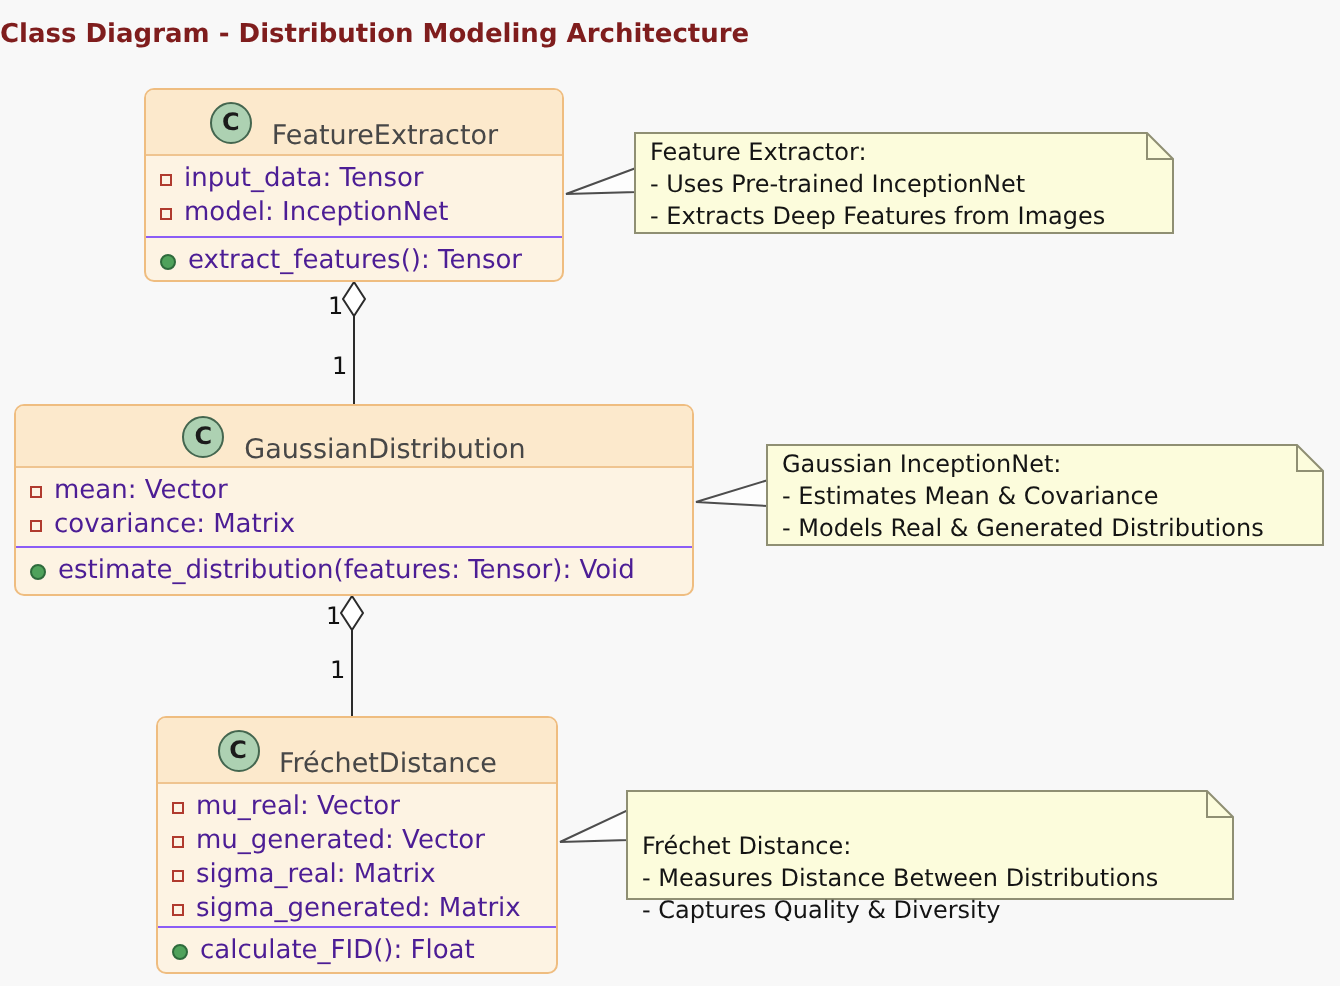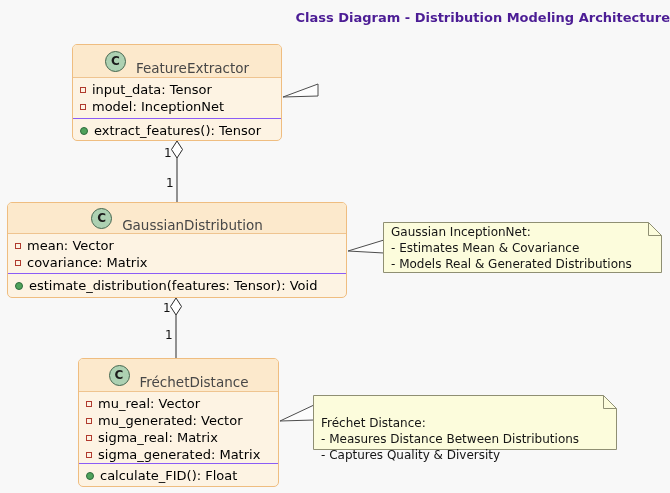--- a/index.html
+++ b/index.html
@@ -1,36 +1,36 @@
 <!DOCTYPE html>
 <html><head>
 <meta charset="utf-8">
 <style>
   * { margin:0; padding:0; box-sizing:border-box; }
   html,body { width:670px; height:493px; }
   body { font-family:"DejaVu Sans", sans-serif; background:#F8F8F8; }
   .canvas { position:relative; width:670px; height:493px; background:#F8F8F8; overflow:hidden; }
 
-  .title { position:absolute; left:0; top:10px; width:670px; text-align:right;
-           font-size:13px; font-weight:bold; color:#4c1d95; }
+  .title { position:absolute; left:0; top:10px; width:670px; text-align:left;
+           font-size:13px; font-weight:bold; color:#7f1d1d; }
 
   .overlay { position:absolute; left:0; top:0; }
 
   .clazz { position:absolute; background:#FDF3E3; border:1px solid #EFBD80;
            border-radius:5px; display:flex; flex-direction:column; }
   .c-head { background:#FCE9CC; border-radius:4px 4px 0 0; display:flex;
             align-items:center; justify-content:center; gap:10px; flex:0 0 auto; }
   .c-circle { width:21px; height:21px; border-radius:50%; background:#ADD1B2;
               border:1.5px solid #44664F; color:#1B1B1B; font-weight:bold; font-size:12px;
               display:flex; align-items:center; justify-content:center; flex:0 0 auto; }
   .c-name { font-size:13.5px; color:#474747;margin-top:13px; }
   .c-fields { border-top:1px solid #EFC490; padding:3px 0; flex:0 0 auto; }
   .c-methods { border-top:1px solid #8b5cf6; padding:3px 0; flex:1 1 auto; }
   .mrow { height:17px; display:flex; align-items:center; gap:6px; padding-left:7px; }
-  .mtxt { font-size:13px; color:#000000; white-space:nowrap; }
+  .mtxt { font-size:13px; color:#4c1d95; white-space:nowrap; }
   .sq  { width:6px; height:6px; border:1px solid #B03A2E; background:transparent; flex:0 0 auto; }
   .dot { width:8px; height:8px; border-radius:50%; background:#4FA25B;
          border:1px solid #2E6B3C; flex:0 0 auto; }
 
   .note { position:absolute; }
   .note-bg { position:absolute; left:0; top:0; }
   .note-text { position:relative; padding:2px 8px; font-size:12px; line-height:16px;
                color:#141414; white-space:nowrap; }
 
   .mult { position:absolute; font-size:12px; color:#111; }
@@ -122,20 +122,31 @@
       </div>
     </div>
     <div class="c-methods">
       <div class="mrow">
         <span class="dot"></span>
         <span class="mtxt">calculate_FID(): Float</span>
       </div>
     </div>
   </div>
 
+  <div class="note" style="left:317px; top:66px; width:270px; height:51px">
+    <svg class="note-bg" width="270" height="51" viewBox="0 0 270 51">
+      <polygon points="0.5,0.5 256.5,0.5 269.5,13.5 269.5,50.5 0.5,50.5" fill="#FCFCDC" stroke="#8F8F73"></polygon>
+      <polyline points="256.5,0.5 256.5,13.5 269.5,13.5" fill="none" stroke="#8F8F73"></polyline>
+    </svg>
+    <div class="note-text">
+      <div>Feature Extractor:</div>
+      <div>- Uses Pre-trained InceptionNet</div>
+      <div>- Extracts Deep Features from Images</div>
+    </div>
+  </div>
 
   <div class="note" style="left:383px; top:222px; width:279px; height:51px">
     <svg class="note-bg" width="279" height="51" viewBox="0 0 279 51">
       <polygon points="0.5,0.5 265.5,0.5 278.5,13.5 278.5,50.5 0.5,50.5" fill="#FCFCDC" stroke="#8F8F73"></polygon>
       <polyline points="265.5,0.5 265.5,13.5 278.5,13.5" fill="none" stroke="#8F8F73"></polyline>
     </svg>
     <div class="note-text">
       <div>Gaussian InceptionNet:</div>
       <div>- Estimates Mean &amp; Covariance</div>
       <div>- Models Real &amp; Generated Distributions</div>

